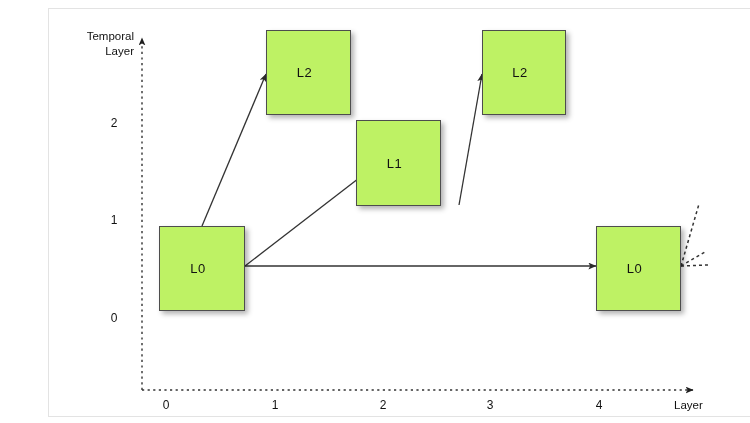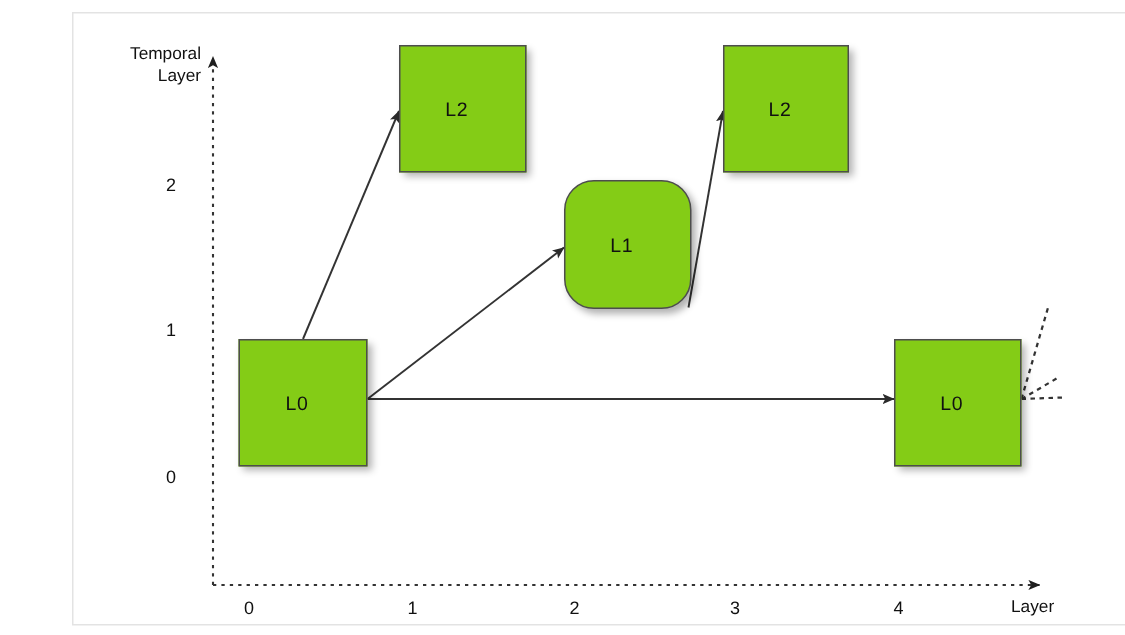--- a/index.html
+++ b/index.html
@@ -36,21 +36,21 @@
   #canvas {
     position: absolute;
     left: 0;
     top: 0;
     width: 750px;
     height: 423px;
   }
   
   .node {
     position: absolute;
-    background: #84cc16;
+    background: #bef264;
     border: 1.5px solid #4d4d4d;
     box-shadow: 3px 3px 5px rgba(0,0,0,0.30);
     box-sizing: border-box;
     display: flex;
     align-items: center;
     justify-content: center;
   }
   .node-label {
     font-size: 13px;
     color: #111111;
@@ -134,21 +134,21 @@
   <div class="axis-name" style="left:634px; top:399px;">Layer</div>
 
   <div class="node" style="left:119px; top:226px; width:86px; height:85px;">
     <span class="node-label">L0</span>
   </div>
 
   <div class="node" style="left:226px; top:30px; width:85px; height:85px;">
     <span class="node-label">L2</span>
   </div>
 
-  <div class="node" style="left:336px; top:120px; width:85px; height:86px;border-radius:20px;">
+  <div class="node" style="left:316px; top:120px; width:85px; height:86px;">
     <span class="node-label">L1</span>
   </div>
 
   <div class="node" style="left:442px; top:30px; width:84px; height:85px;">
     <span class="node-label">L2</span>
   </div>
 
   <div class="node" style="left:556px; top:226px; width:85px; height:85px;">
     <span class="node-label">L0</span>
   </div>

